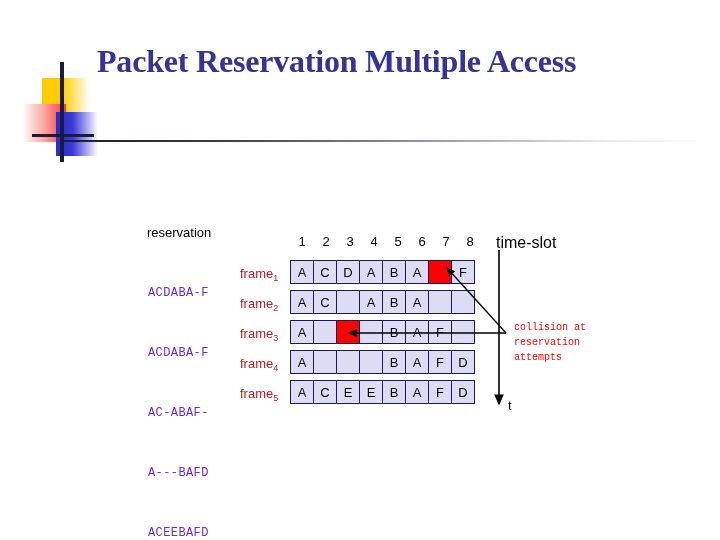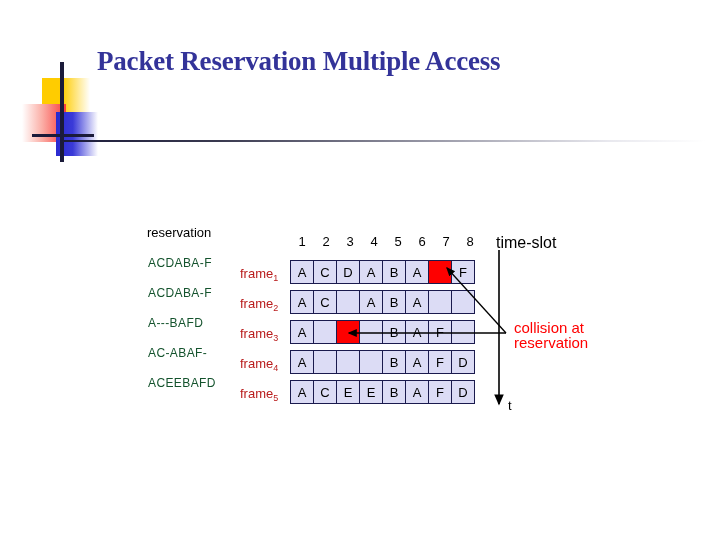--- a/index.html
+++ b/index.html
@@ -65,21 +65,21 @@
   }
 
   
   .slide-title {
     position: absolute;
     left: 97px;
     top: 42px;
     width: 580px;
     font-family: "Liberation Serif", serif;
     font-weight: bold;
-    font-size: 27px;
+    font-size: 32px;
     line-height: 38px;
     color: #333399;
     letter-spacing: -0.2px;
   }
 
   .title-rule {
     position: absolute;
     left: 60px;
     top: 140px;
     width: 645px;
@@ -104,27 +104,28 @@
     font-size: 13px;
     color: #000000;
   }
 
   .res-list {
     position: absolute;
     left: 148px;
     top: 248px;
   }
   .res-item {
-    font-family: Liberation Sans, sans-serif;
+    font-family: Liberation Mono, monospace;
     font-size: 12px;
-    color: #14532d;
+    color: #6d28d9;
     height: 30px;
     line-height: 30px;
     letter-spacing: 0.4px;
     white-space: pre;
+    margin-top: 30px;
   }
 
   .frame-labels {
     position: absolute;
     left: 240px;
     top: 262px;
   }
   .frame-label {
     height: 30px;
     line-height: 24px;
@@ -195,24 +196,25 @@
     left: 508px;
     top: 398px;
     font-size: 13px;
     color: #000000;
   }
 
   .collision-note {
     position: absolute;
     left: 514px;
     top: 320px;
-    font-size: 15px;
+    font-size: 10px;
     line-height: 15px;
     color: #ff0000;
     width: 130px;
+    font-family: Liberation Mono, monospace;
   }
 </style>
 </head>
 <body>
 
 <div class="logo">
   <div class="sq-yellow"></div>
   <div class="sq-red"></div>
   <div class="sq-blue"></div>
   <div class="bar-v"></div>
@@ -224,22 +226,22 @@
 </div>
 <div class="title-rule"></div>
 
 <div id="diagram">
 
   <div class="reservation-heading">reservation</div>
 
   <div class="res-list">
       <div class="res-item">ACDABA-F</div>
       <div class="res-item">ACDABA-F</div>
+      <div class="res-item">AC-ABAF-</div>
       <div class="res-item">A---BAFD</div>
-      <div class="res-item">AC-ABAF-</div>
       <div class="res-item">ACEEBAFD</div>
     </div>
 
   <div class="frame-labels">
       <div class="frame-label"><span>frame</span><sub>1</sub></div>
       <div class="frame-label"><span>frame</span><sub>2</sub></div>
       <div class="frame-label"><span>frame</span><sub>3</sub></div>
       <div class="frame-label"><span>frame</span><sub>4</sub></div>
       <div class="frame-label"><span>frame</span><sub>5</sub></div>
     </div>
@@ -308,20 +310,21 @@
       </div>
     </div>
 
   <div class="timeslot-label">time-slot</div>
 
   <div class="t-label">t</div>
 
   <div class="collision-note">
       <div>collision at</div>
       <div>reservation</div>
+      <div>attempts</div>
     </div>
 
   <svg width="720" height="540" style="position:absolute;left:0;top:0;pointer-events:none;">
     <defs>
       <marker id="arrowhead" markerWidth="7" markerHeight="7" refX="6" refY="3" orient="auto" markerUnits="strokeWidth">
         <path d="M0,0 L7,3 L0,6 z" fill="#000000"></path>
       </marker>
     </defs>
 
     <line x1="499" y1="250" x2="499" y2="404" stroke="#000000" stroke-width="1.6" marker-end="url(#arrowhead)"></line>

